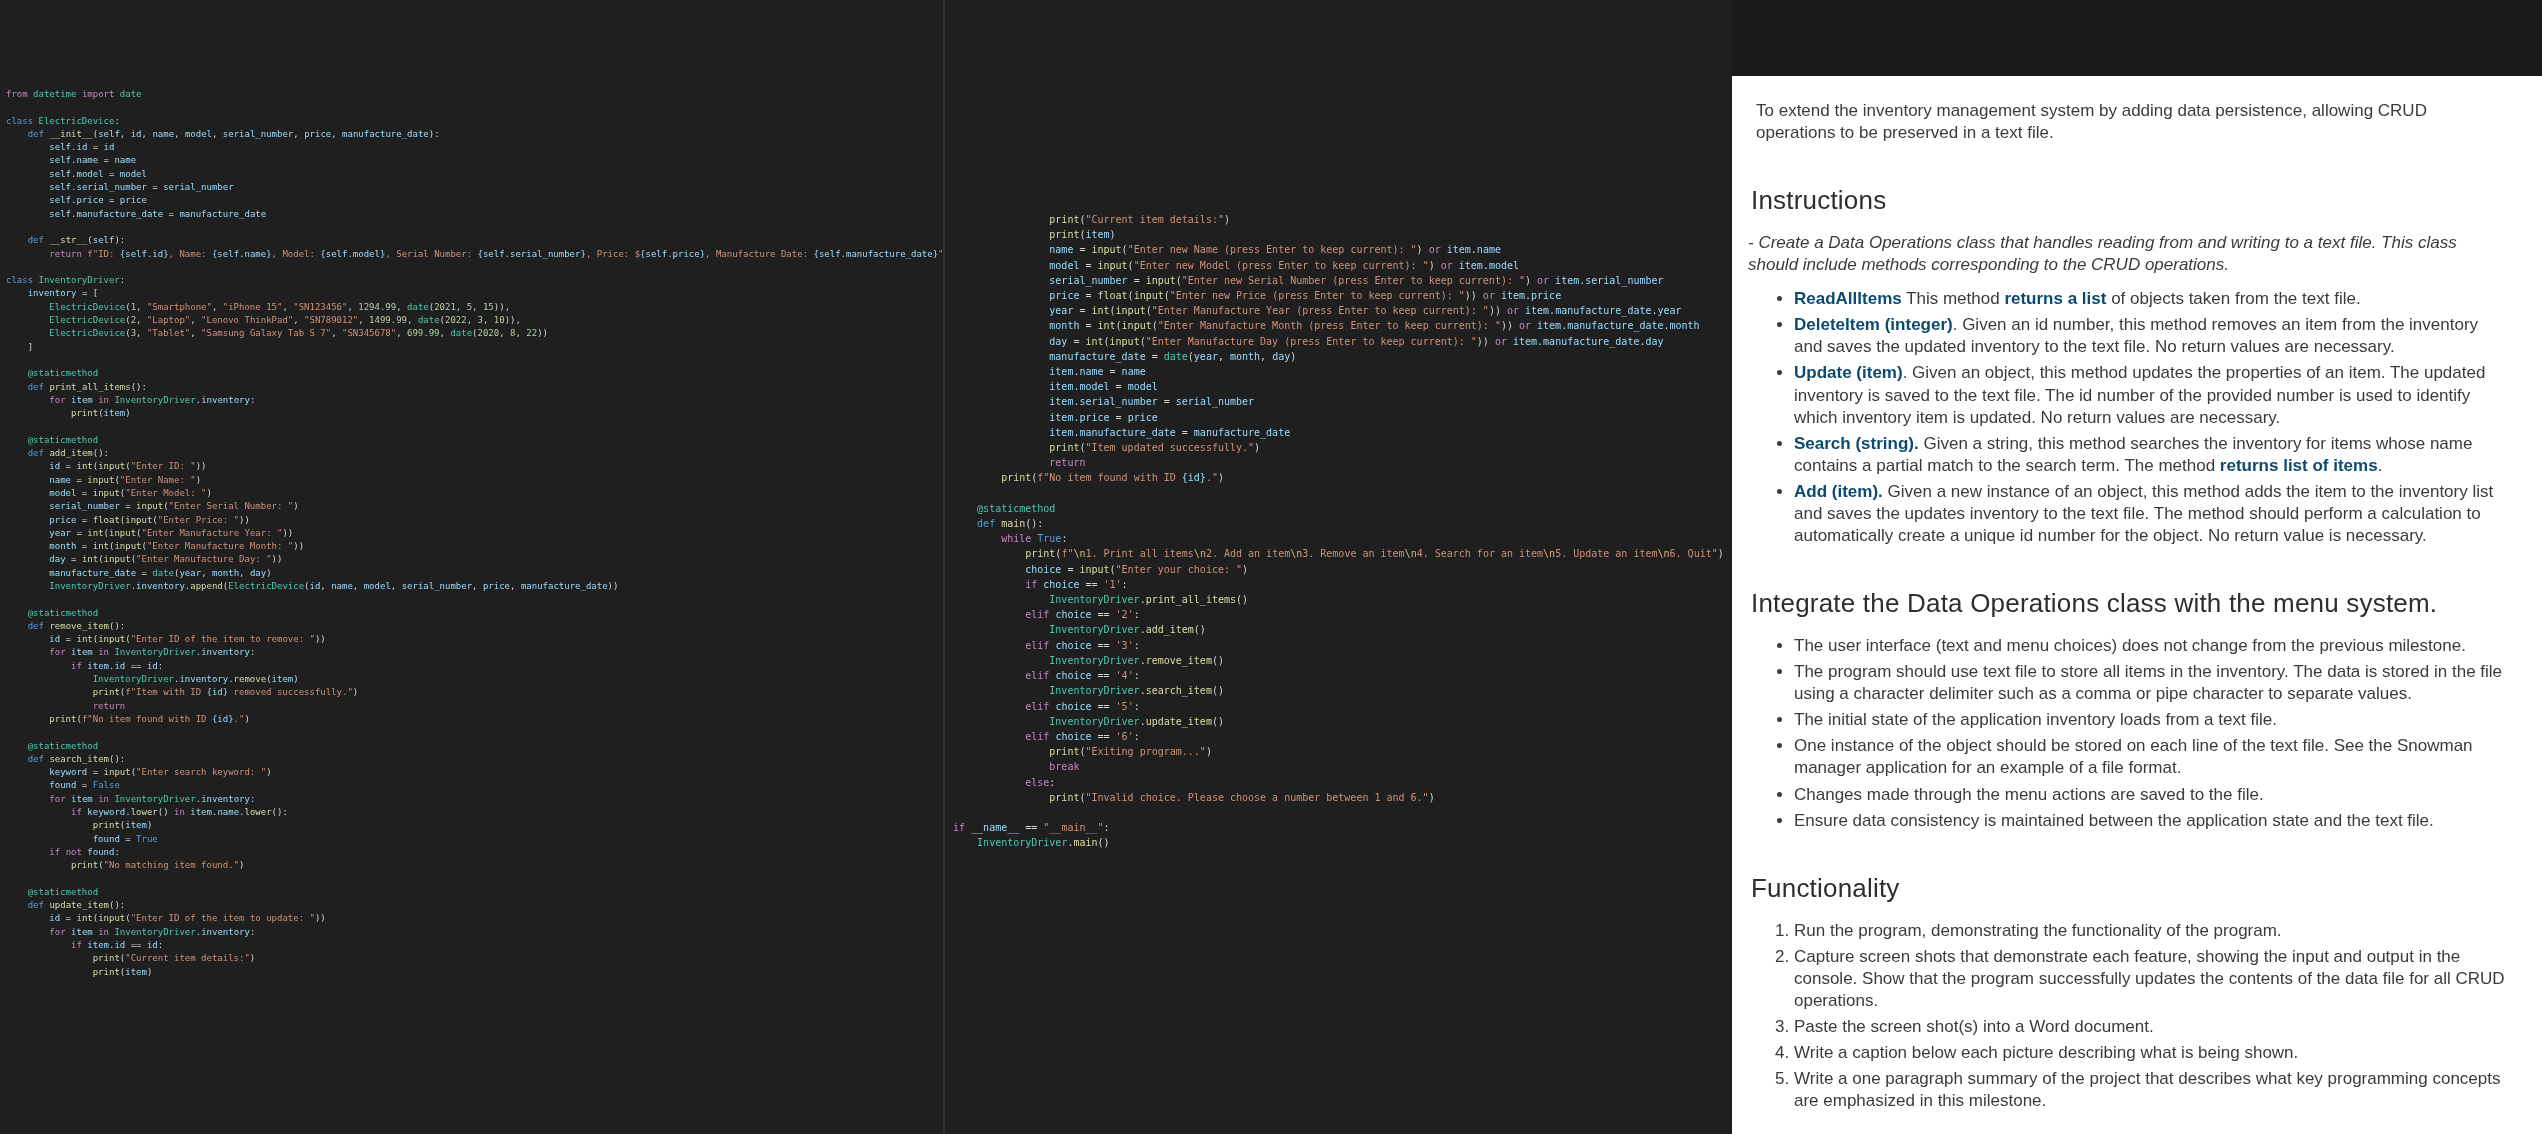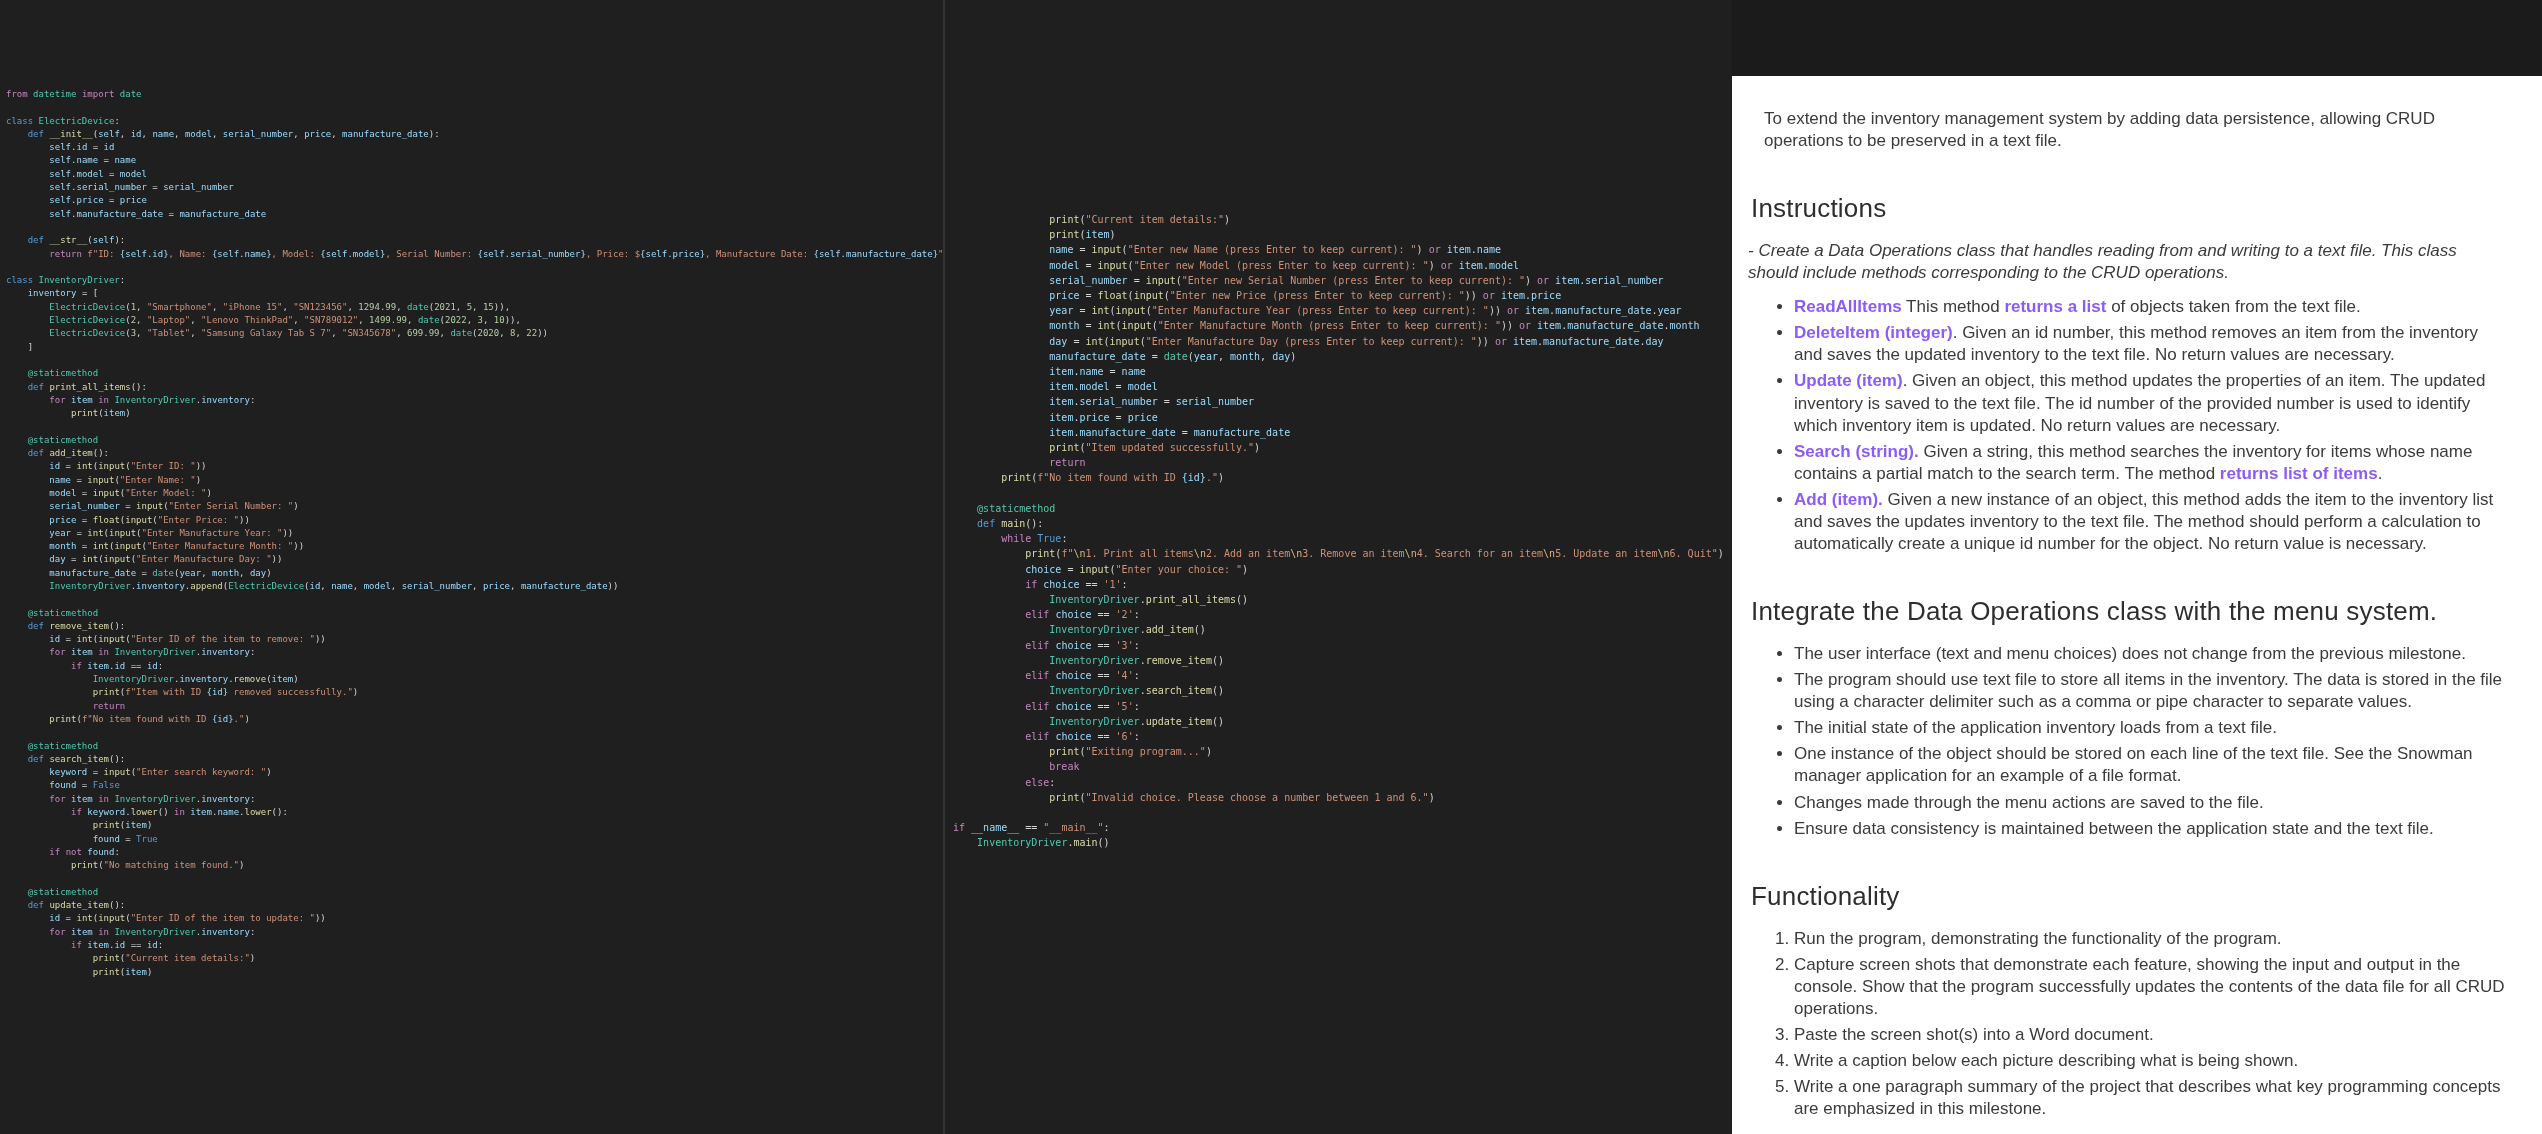--- a/index.html
+++ b/index.html
@@ -30,31 +30,31 @@
 
   .doc-panel { width: 810px; height: 100%; display: flex; flex-direction: column; }
   .doc-topbar { height: 76px; background: var(--doc-topbar-bg, #1b1b1b); flex: 0 0 auto; }
   .doc-page {
     flex: 1; overflow: hidden;
     background: var(--doc-bg, #ffffff);
     color: var(--doc-text, #3b3b3b);
     padding: 16px 34px 20px 16px;
     font-size: 17px; line-height: 1.3;
   }
-  .doc-page .intro { margin: 16px; }
+  .doc-page .intro { margin: 8px; }
   .doc-page h1 {
     font-size: 26px; font-weight: 400;
     color: var(--heading-text, #2e2e2e);
     margin: 40px 0 14px 3px;
     letter-spacing: 0.2px;
   }
   .doc-page .body-par { margin: 0 0 12px 0; font-style: italic; }
   .doc-page ul, .doc-page ol { padding-left: 46px; margin: 0; }
   .doc-page li { margin: 4px 0; }
-  .doc-page b { font-weight: 700; color: #8b5cf6; }
+  .doc-page b { font-weight: 700; color: #0c4a6e; }
 </style>
 </head>
 <body>
 
 <div class="app">
 
   <div class="editor-pane left">
     <pre class="code" id="left-code"><div class="code-line"><span class="tok-kw">from</span><span class="tok-p"> </span><span class="tok-type">datetime</span><span class="tok-p"> </span><span class="tok-kw">import</span><span class="tok-p"> </span><span class="tok-type">date</span></div><div class="code-line">&nbsp;</div><div class="code-line"><span class="tok-kwb">class</span><span class="tok-p"> </span><span class="tok-type">ElectricDevice</span><span class="tok-p">:</span></div><div class="code-line"><span class="tok-p">    </span><span class="tok-kwb">def</span><span class="tok-p"> </span><span class="tok-fn">__init__</span><span class="tok-p">(</span><span class="tok-var">self</span><span class="tok-p">, </span><span class="tok-var">id</span><span class="tok-p">, </span><span class="tok-var">name</span><span class="tok-p">, </span><span class="tok-var">model</span><span class="tok-p">, </span><span class="tok-var">serial_number</span><span class="tok-p">, </span><span class="tok-var">price</span><span class="tok-p">, </span><span class="tok-var">manufacture_date</span><span class="tok-p">):</span></div><div class="code-line"><span class="tok-p">        </span><span class="tok-var">self</span><span class="tok-p">.</span><span class="tok-var">id</span><span class="tok-p"> = </span><span class="tok-var">id</span></div><div class="code-line"><span class="tok-p">        </span><span class="tok-var">self</span><span class="tok-p">.</span><span class="tok-var">name</span><span class="tok-p"> = </span><span class="tok-var">name</span></div><div class="code-line"><span class="tok-p">        </span><span class="tok-var">self</span><span class="tok-p">.</span><span class="tok-var">model</span><span class="tok-p"> = </span><span class="tok-var">model</span></div><div class="code-line"><span class="tok-p">        </span><span class="tok-var">self</span><span class="tok-p">.</span><span class="tok-var">serial_number</span><span class="tok-p"> = </span><span class="tok-var">serial_number</span></div><div class="code-line"><span class="tok-p">        </span><span class="tok-var">self</span><span class="tok-p">.</span><span class="tok-var">price</span><span class="tok-p"> = </span><span class="tok-var">price</span></div><div class="code-line"><span class="tok-p">        </span><span class="tok-var">self</span><span class="tok-p">.</span><span class="tok-var">manufacture_date</span><span class="tok-p"> = </span><span class="tok-var">manufacture_date</span></div><div class="code-line">&nbsp;</div><div class="code-line"><span class="tok-p">    </span><span class="tok-kwb">def</span><span class="tok-p"> </span><span class="tok-fn">__str__</span><span class="tok-p">(</span><span class="tok-var">self</span><span class="tok-p">):</span></div><div class="code-line"><span class="tok-p">        </span><span class="tok-kw">return</span><span class="tok-p"> </span><span class="tok-str">f"ID: <span class="tok-var">{self.id}</span>, Name: <span class="tok-var">{self.name}</span>, Model: <span class="tok-var">{self.model}</span>, Serial Number: <span class="tok-var">{self.serial_number}</span>, Price: $<span class="tok-var">{self.price}</span>, Manufacture Date: <span class="tok-var">{self.manufacture_date}</span>"</span></div><div class="code-line">&nbsp;</div><div class="code-line"><span class="tok-kwb">class</span><span class="tok-p"> </span><span class="tok-type">InventoryDriver</span><span class="tok-p">:</span></div><div class="code-line"><span class="tok-p">    </span><span class="tok-var">inventory</span><span class="tok-p"> = [</span></div><div class="code-line"><span class="tok-p">        </span><span class="tok-type">ElectricDevice</span><span class="tok-p">(</span><span class="tok-num">1</span><span class="tok-p">, </span><span class="tok-str">"Smartphone"</span><span class="tok-p">, </span><span class="tok-str">"iPhone 15"</span><span class="tok-p">, </span><span class="tok-str">"SN123456"</span><span class="tok-p">, </span><span class="tok-num">1294.99</span><span class="tok-p">, </span><span class="tok-type">date</span><span class="tok-p">(</span><span class="tok-num">2021</span><span class="tok-p">, </span><span class="tok-num">5</span><span class="tok-p">, </span><span class="tok-num">15</span><span class="tok-p">)),</span></div><div class="code-line"><span class="tok-p">        </span><span class="tok-type">ElectricDevice</span><span class="tok-p">(</span><span class="tok-num">2</span><span class="tok-p">, </span><span class="tok-str">"Laptop"</span><span class="tok-p">, </span><span class="tok-str">"Lenovo ThinkPad"</span><span class="tok-p">, </span><span class="tok-str">"SN789012"</span><span class="tok-p">, </span><span class="tok-num">1499.99</span><span class="tok-p">, </span><span class="tok-type">date</span><span class="tok-p">(</span><span class="tok-num">2022</span><span class="tok-p">, </span><span class="tok-num">3</span><span class="tok-p">, </span><span class="tok-num">10</span><span class="tok-p">)),</span></div><div class="code-line"><span class="tok-p">        </span><span class="tok-type">ElectricDevice</span><span class="tok-p">(</span><span class="tok-num">3</span><span class="tok-p">, </span><span class="tok-str">"Tablet"</span><span class="tok-p">, </span><span class="tok-str">"Samsung Galaxy Tab S 7"</span><span class="tok-p">, </span><span class="tok-str">"SN345678"</span><span class="tok-p">, </span><span class="tok-num">699.99</span><span class="tok-p">, </span><span class="tok-type">date</span><span class="tok-p">(</span><span class="tok-num">2020</span><span class="tok-p">, </span><span class="tok-num">8</span><span class="tok-p">, </span><span class="tok-num">22</span><span class="tok-p">))</span></div><div class="code-line"><span class="tok-p">    ]</span></div><div class="code-line">&nbsp;</div><div class="code-line"><span class="tok-p">    </span><span class="tok-type">@staticmethod</span></div><div class="code-line"><span class="tok-p">    </span><span class="tok-kwb">def</span><span class="tok-p"> </span><span class="tok-fn">print_all_items</span><span class="tok-p">():</span></div><div class="code-line"><span class="tok-p">        </span><span class="tok-kw">for</span><span class="tok-p"> </span><span class="tok-var">item</span><span class="tok-p"> </span><span class="tok-kw">in</span><span class="tok-p"> </span><span class="tok-type">InventoryDriver</span><span class="tok-p">.</span><span class="tok-var">inventory</span><span class="tok-p">:</span></div><div class="code-line"><span class="tok-p">            </span><span class="tok-fn">print</span><span class="tok-p">(</span><span class="tok-var">item</span><span class="tok-p">)</span></div><div class="code-line">&nbsp;</div><div class="code-line"><span class="tok-p">    </span><span class="tok-type">@staticmethod</span></div><div class="code-line"><span class="tok-p">    </span><span class="tok-kwb">def</span><span class="tok-p"> </span><span class="tok-fn">add_item</span><span class="tok-p">():</span></div><div class="code-line"><span class="tok-p">        </span><span class="tok-var">id</span><span class="tok-p"> = </span><span class="tok-fn">int</span><span class="tok-p">(</span><span class="tok-fn">input</span><span class="tok-p">(</span><span class="tok-str">"Enter ID: "</span><span class="tok-p">))</span></div><div class="code-line"><span class="tok-p">        </span><span class="tok-var">name</span><span class="tok-p"> = </span><span class="tok-fn">input</span><span class="tok-p">(</span><span class="tok-str">"Enter Name: "</span><span class="tok-p">)</span></div><div class="code-line"><span class="tok-p">        </span><span class="tok-var">model</span><span class="tok-p"> = </span><span class="tok-fn">input</span><span class="tok-p">(</span><span class="tok-str">"Enter Model: "</span><span class="tok-p">)</span></div><div class="code-line"><span class="tok-p">        </span><span class="tok-var">serial_number</span><span class="tok-p"> = </span><span class="tok-fn">input</span><span class="tok-p">(</span><span class="tok-str">"Enter Serial Number: "</span><span class="tok-p">)</span></div><div class="code-line"><span class="tok-p">        </span><span class="tok-var">price</span><span class="tok-p"> = </span><span class="tok-fn">float</span><span class="tok-p">(</span><span class="tok-fn">input</span><span class="tok-p">(</span><span class="tok-str">"Enter Price: "</span><span class="tok-p">))</span></div><div class="code-line"><span class="tok-p">        </span><span class="tok-var">year</span><span class="tok-p"> = </span><span class="tok-fn">int</span><span class="tok-p">(</span><span class="tok-fn">input</span><span class="tok-p">(</span><span class="tok-str">"Enter Manufacture Year: "</span><span class="tok-p">))</span></div><div class="code-line"><span class="tok-p">        </span><span class="tok-var">month</span><span class="tok-p"> = </span><span class="tok-fn">int</span><span class="tok-p">(</span><span class="tok-fn">input</span><span class="tok-p">(</span><span class="tok-str">"Enter Manufacture Month: "</span><span class="tok-p">))</span></div><div class="code-line"><span class="tok-p">        </span><span class="tok-var">day</span><span class="tok-p"> = </span><span class="tok-fn">int</span><span class="tok-p">(</span><span class="tok-fn">input</span><span class="tok-p">(</span><span class="tok-str">"Enter Manufacture Day: "</span><span class="tok-p">))</span></div><div class="code-line"><span class="tok-p">        </span><span class="tok-var">manufacture_date</span><span class="tok-p"> = </span><span class="tok-type">date</span><span class="tok-p">(</span><span class="tok-var">year</span><span class="tok-p">, </span><span class="tok-var">month</span><span class="tok-p">, </span><span class="tok-var">day</span><span class="tok-p">)</span></div><div class="code-line"><span class="tok-p">        </span><span class="tok-type">InventoryDriver</span><span class="tok-p">.</span><span class="tok-var">inventory</span><span class="tok-p">.</span><span class="tok-fn">append</span><span class="tok-p">(</span><span class="tok-type">ElectricDevice</span><span class="tok-p">(</span><span class="tok-var">id</span><span class="tok-p">, </span><span class="tok-var">name</span><span class="tok-p">, </span><span class="tok-var">model</span><span class="tok-p">, </span><span class="tok-var">serial_number</span><span class="tok-p">, </span><span class="tok-var">price</span><span class="tok-p">, </span><span class="tok-var">manufacture_date</span><span class="tok-p">))</span></div><div class="code-line">&nbsp;</div><div class="code-line"><span class="tok-p">    </span><span class="tok-type">@staticmethod</span></div><div class="code-line"><span class="tok-p">    </span><span class="tok-kwb">def</span><span class="tok-p"> </span><span class="tok-fn">remove_item</span><span class="tok-p">():</span></div><div class="code-line"><span class="tok-p">        </span><span class="tok-var">id</span><span class="tok-p"> = </span><span class="tok-fn">int</span><span class="tok-p">(</span><span class="tok-fn">input</span><span class="tok-p">(</span><span class="tok-str">"Enter ID of the item to remove: "</span><span class="tok-p">))</span></div><div class="code-line"><span class="tok-p">        </span><span class="tok-kw">for</span><span class="tok-p"> </span><span class="tok-var">item</span><span class="tok-p"> </span><span class="tok-kw">in</span><span class="tok-p"> </span><span class="tok-type">InventoryDriver</span><span class="tok-p">.</span><span class="tok-var">inventory</span><span class="tok-p">:</span></div><div class="code-line"><span class="tok-p">            </span><span class="tok-kw">if</span><span class="tok-p"> </span><span class="tok-var">item</span><span class="tok-p">.</span><span class="tok-var">id</span><span class="tok-p"> == </span><span class="tok-var">id</span><span class="tok-p">:</span></div><div class="code-line"><span class="tok-p">                </span><span class="tok-type">InventoryDriver</span><span class="tok-p">.</span><span class="tok-var">inventory</span><span class="tok-p">.</span><span class="tok-fn">remove</span><span class="tok-p">(</span><span class="tok-var">item</span><span class="tok-p">)</span></div><div class="code-line"><span class="tok-p">                </span><span class="tok-fn">print</span><span class="tok-p">(</span><span class="tok-str">f"Item with ID <span class="tok-var">{id}</span> removed successfully."</span><span class="tok-p">)</span></div><div class="code-line"><span class="tok-p">                </span><span class="tok-kw">return</span></div><div class="code-line"><span class="tok-p">        </span><span class="tok-fn">print</span><span class="tok-p">(</span><span class="tok-str">f"No item found with ID <span class="tok-var">{id}</span>."</span><span class="tok-p">)</span></div><div class="code-line">&nbsp;</div><div class="code-line"><span class="tok-p">    </span><span class="tok-type">@staticmethod</span></div><div class="code-line"><span class="tok-p">    </span><span class="tok-kwb">def</span><span class="tok-p"> </span><span class="tok-fn">search_item</span><span class="tok-p">():</span></div><div class="code-line"><span class="tok-p">        </span><span class="tok-var">keyword</span><span class="tok-p"> = </span><span class="tok-fn">input</span><span class="tok-p">(</span><span class="tok-str">"Enter search keyword: "</span><span class="tok-p">)</span></div><div class="code-line"><span class="tok-p">        </span><span class="tok-var">found</span><span class="tok-p"> = </span><span class="tok-kwb">False</span></div><div class="code-line"><span class="tok-p">        </span><span class="tok-kw">for</span><span class="tok-p"> </span><span class="tok-var">item</span><span class="tok-p"> </span><span class="tok-kw">in</span><span class="tok-p"> </span><span class="tok-type">InventoryDriver</span><span class="tok-p">.</span><span class="tok-var">inventory</span><span class="tok-p">:</span></div><div class="code-line"><span class="tok-p">            </span><span class="tok-kw">if</span><span class="tok-p"> </span><span class="tok-var">keyword</span><span class="tok-p">.</span><span class="tok-fn">lower</span><span class="tok-p">() </span><span class="tok-kw">in</span><span class="tok-p"> </span><span class="tok-var">item</span><span class="tok-p">.</span><span class="tok-var">name</span><span class="tok-p">.</span><span class="tok-fn">lower</span><span class="tok-p">():</span></div><div class="code-line"><span class="tok-p">                </span><span class="tok-fn">print</span><span class="tok-p">(</span><span class="tok-var">item</span><span class="tok-p">)</span></div><div class="code-line"><span class="tok-p">                </span><span class="tok-var">found</span><span class="tok-p"> = </span><span class="tok-kwb">True</span></div><div class="code-line"><span class="tok-p">        </span><span class="tok-kw">if</span><span class="tok-p"> </span><span class="tok-kw">not</span><span class="tok-p"> </span><span class="tok-var">found</span><span class="tok-p">:</span></div><div class="code-line"><span class="tok-p">            </span><span class="tok-fn">print</span><span class="tok-p">(</span><span class="tok-str">"No matching item found."</span><span class="tok-p">)</span></div><div class="code-line">&nbsp;</div><div class="code-line"><span class="tok-p">    </span><span class="tok-type">@staticmethod</span></div><div class="code-line"><span class="tok-p">    </span><span class="tok-kwb">def</span><span class="tok-p"> </span><span class="tok-fn">update_item</span><span class="tok-p">():</span></div><div class="code-line"><span class="tok-p">        </span><span class="tok-var">id</span><span class="tok-p"> = </span><span class="tok-fn">int</span><span class="tok-p">(</span><span class="tok-fn">input</span><span class="tok-p">(</span><span class="tok-str">"Enter ID of the item to update: "</span><span class="tok-p">))</span></div><div class="code-line"><span class="tok-p">        </span><span class="tok-kw">for</span><span class="tok-p"> </span><span class="tok-var">item</span><span class="tok-p"> </span><span class="tok-kw">in</span><span class="tok-p"> </span><span class="tok-type">InventoryDriver</span><span class="tok-p">.</span><span class="tok-var">inventory</span><span class="tok-p">:</span></div><div class="code-line"><span class="tok-p">            </span><span class="tok-kw">if</span><span class="tok-p"> </span><span class="tok-var">item</span><span class="tok-p">.</span><span class="tok-var">id</span><span class="tok-p"> == </span><span class="tok-var">id</span><span class="tok-p">:</span></div><div class="code-line"><span class="tok-p">                </span><span class="tok-fn">print</span><span class="tok-p">(</span><span class="tok-str">"Current item details:"</span><span class="tok-p">)</span></div><div class="code-line"><span class="tok-p">                </span><span class="tok-fn">print</span><span class="tok-p">(</span><span class="tok-var">item</span><span class="tok-p">)</span></div></pre>
   </div>
 

